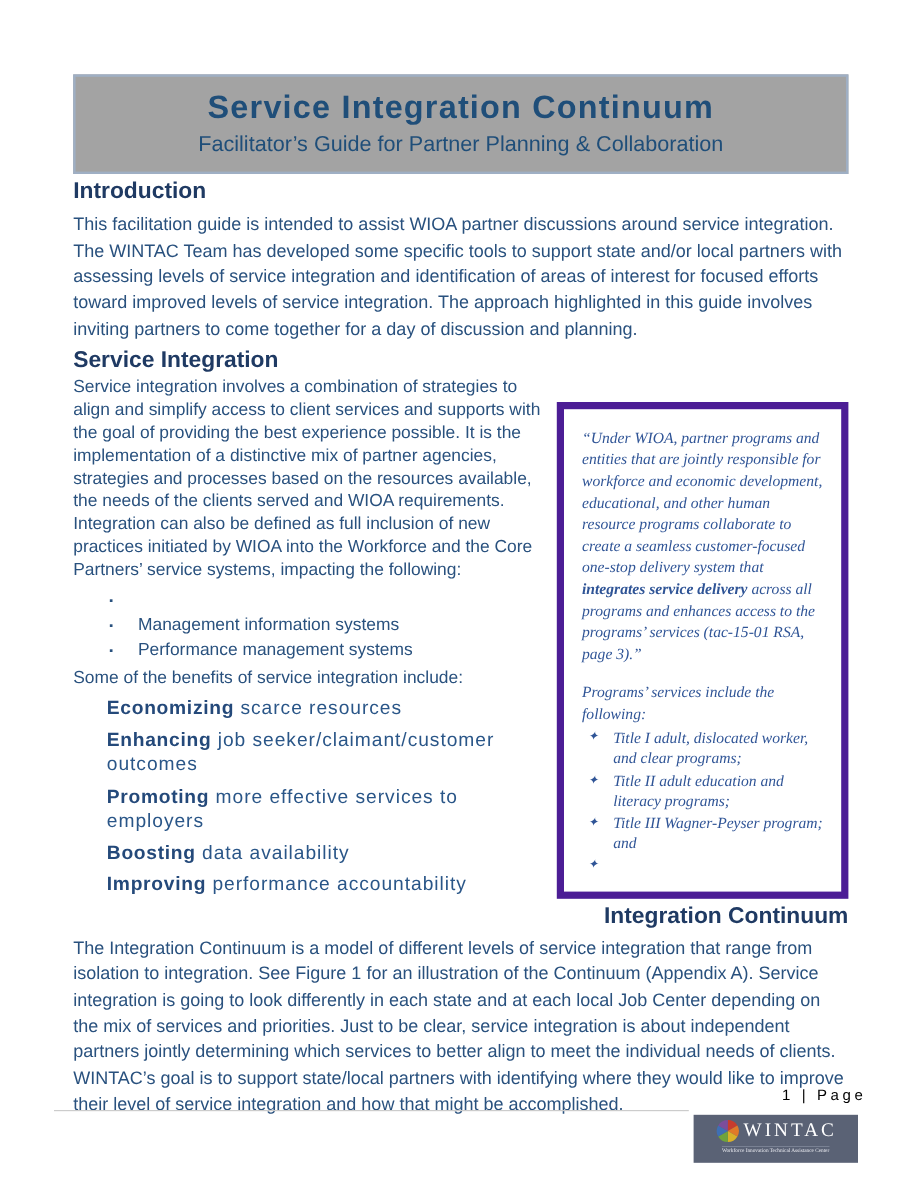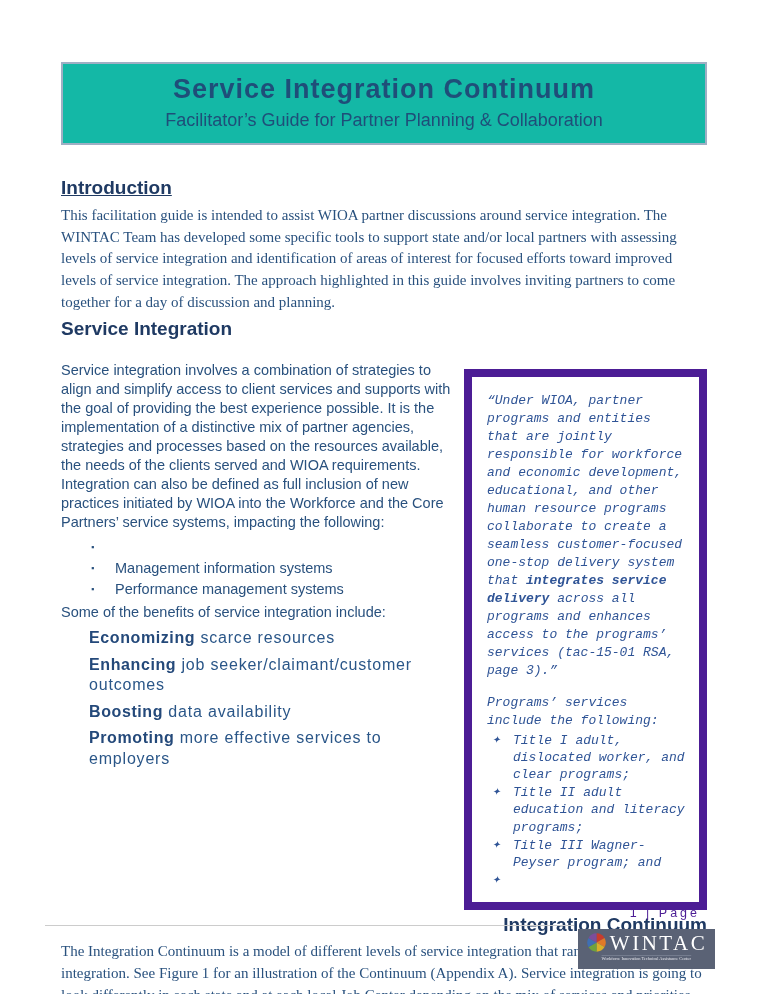--- a/index.html
+++ b/index.html
@@ -4,76 +4,76 @@
 <style>
   html,body{margin:0;padding:0;background:#ffffff;}
   .page{
     position:relative;width:768px;height:994px;overflow:hidden;background:#ffffff;
     font-family:"Liberation Sans",sans-serif;color:#29517E;
   }
   .content{padding:0 61px;}
 
   
   .title-box{
-    margin-top:62px;background:#14b8a6;border:2px solid #9FAFC4;
+    margin-top:62px;background:#a3a3a3;border:2px solid #9FAFC4;
     text-align:center;padding:8px 0 10px 0;
   }
   .doc-title{color:#1F4E79;font-size:27px;font-weight:bold;letter-spacing:1px;line-height:34px;}
   .doc-subtitle{color:#1F4E79;font-size:18px;line-height:25px;margin-top:2px;}
 
   h2{color:#1F3A63;font-size:19px;line-height:22px;font-weight:bold;margin:0;}
-  .h-intro{margin-top:32px;text-decoration:underline;}
+  .h-intro{margin-top:4px;}
   .h-service{margin-top:4px;}
   .h-continuum{margin-top:4px;text-align:right;}
 
   p{margin:0;}
-  .body-text{font-size:15px;line-height:21.7px;color:#29517E;font-family:Liberation Serif, serif;}
+  .body-text{font-size:15px;line-height:21.7px;color:#29517E;}
   .p-intro{margin-top:6px;}
   .p-final{margin-top:5px;}
 
   
-  .columns{display:flex;margin-top:21px;align-items:flex-start;}
+  .columns{display:flex;margin-top:2px;align-items:flex-end;}
   .left-col{width:390px;flex:none;}
   .col-text{font-size:14.5px;line-height:19px;}
 
   ul{list-style:none;margin:0;padding:0;}
   .impact-list{margin-top:6px;}
   .impact-list li{display:flex;margin:0 0 1.5px 30px;font-size:14.5px;line-height:19.5px;}
   .sq{flex:none;width:24px;font-size:9px;line-height:19.5px;color:#29517E;}
   .benefits-intro{font-size:14.5px;line-height:19px;margin-top:4px;}
   .benefit{font-size:16px;line-height:20.5px;letter-spacing:0.8px;margin:6px 0 0 28px;color:#2A5688;}
   .benefit strong{letter-spacing:0.6px;color:#24497A;}
 
   
   .quote-box{
-    flex:1;margin-left:13px;margin-top:8px;border:8px solid #4c1d95;
+    flex:1;margin-left:13px;margin-top:8px;border:6px solid #4c1d95;
     padding:15px 13px 12px 15px;box-sizing:border-box;
-    font-family:Liberation Mono, monospace;font-style:italic;color:#2F5496;
+    font-family:Liberation Serif, serif;font-style:italic;color:#2F5496;
     font-size:13px;line-height:18px;min-height:374px;
   }
   .quote p{margin:0;}
   .quote-para{margin-bottom:14px !important;}
   .list-intro{margin-bottom:2px !important;}
   .title-list li{display:flex;margin:0 0 1px 2px;line-height:17.2px;}
   .dia{flex:none;width:24px;padding-left:3px;font-size:10px;line-height:17.2px;box-sizing:border-box;}
 
   
   .page-num{
-    position:absolute;top:906px;right:68px;color:#4c1d95;
+    position:absolute;top:906px;right:46px;color:#000000;
     font-size:12.5px;letter-spacing:3px;
   }
   .footer-line{position:absolute;top:925px;left:45px;width:529px;height:1px;background:#CCCCCC;}
   .wintac-logo{
     position:absolute;top:929px;left:578px;width:137px;height:40px;background:#5A6275;
     display:flex;flex-wrap:wrap;align-items:center;justify-content:center;
     column-gap:3px;padding:2px 4px;box-sizing:border-box;
   }
   .pinwheel{flex:none;}
   .logo-word{
-    font-family:"Liberation Serif",serif;font-size:21px;color:#FFFFFF;
+    font-family:"Liberation Serif",serif;font-size:16px;color:#FFFFFF;
     letter-spacing:2.5px;line-height:20px;
   }
   .logo-tag{
     flex-basis:100%;text-align:center;color:#E9EAF0;font-family:"Liberation Serif",serif;
     font-size:8px;white-space:nowrap;transform:scale(0.55);transform-origin:50% 0;
     border-top:1px solid #8A92A3;padding-top:1px;
   }
 </style>
 </head>
 <body>
@@ -106,22 +106,23 @@
           <li>
               <span class="sq">▪</span>
               <span>Performance management systems</span>
             </li>
         </ul>
 
         <p class="benefits-intro">Some of the benefits of service integration include:</p>
 
         <p class="benefit"><strong>Economizing</strong><span> scarce resources</span></p>
         <p class="benefit"><strong>Enhancing</strong><span> job seeker/claimant/customer outcomes</span></p>
+        <p class="benefit"><strong>Promoting</strong><span> more effective services to employers</span></p>
         <p class="benefit"><strong>Boosting</strong><span> data availability</span></p>
-        <p class="benefit"><strong>Promoting</strong><span> more effective services to employers</span></p>
+        <p class="benefit"><strong>Improving</strong><span> performance accountability</span></p>
       </div>
 
       <aside class="quote-box quote">
         <p class="quote-para"><span>“Under WIOA, partner programs and entities that are jointly responsible for workforce and economic development, educational, and other human resource programs collaborate to create a seamless customer-focused one-stop delivery system that </span><strong>integrates service delivery</strong><span> across all programs and enhances access to the programs’ services (tac-15-01 RSA, page 3).”</span></p>
         <p class="list-intro">Programs’ services include the following:</p>
         <ul class="title-list">
           <li>
               <span class="dia">✦</span>
               <span>Title I adult, dislocated worker, and clear programs;</span>
             </li>

